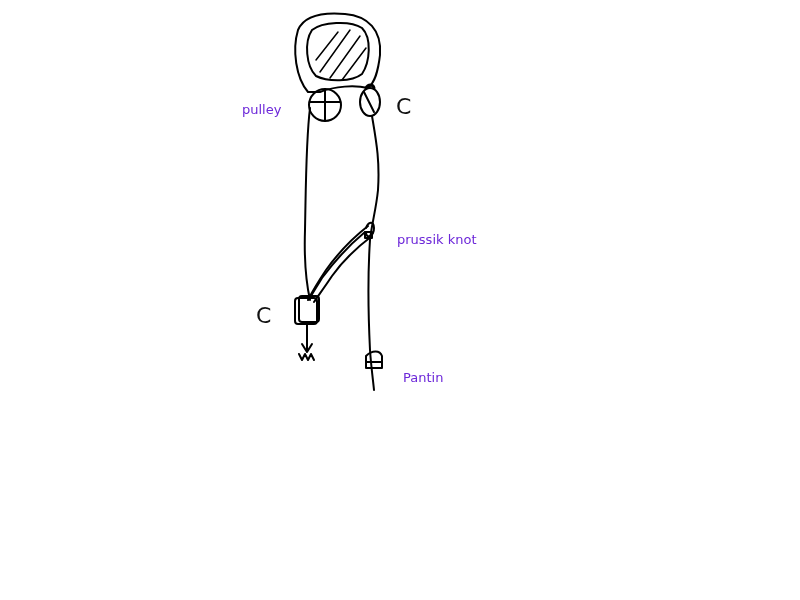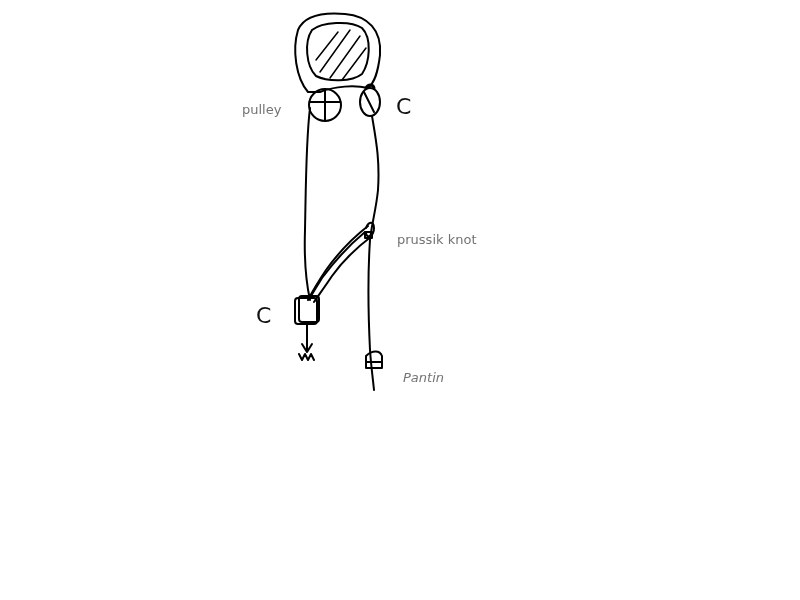--- a/index.html
+++ b/index.html
@@ -2,21 +2,21 @@
 <html><head>
   <meta charset="utf-8">
   <style>
     html, body { margin: 0; padding: 0; background: #ffffff; }
     body { width: 800px; height: 600px; position: relative; overflow: hidden; }
     #canvas { position: absolute; left: 0; top: 0; }
     .label {
       position: absolute;
       font-family: "DejaVu Sans", sans-serif;
       font-size: 13px;
-      color: #737373;
+      color: #6d28d9;
       white-space: nowrap;
     }
     .big-c {
       position: absolute;
       font-family: "DejaVu Sans", sans-serif;
       font-size: 22px;
       color: #111111;
       font-weight: normal;
     }
   </style>
@@ -64,13 +64,13 @@
 
     <path d="M366,356 C372,350 380,350 382,356 L382,368 L366,368 Z"></path>
     <line x1="366" y1="362" x2="382" y2="362"></line>
   </g>
 </svg>
 
 <span class="label" style="left:242px; top:102px;">pulley</span>
 <span class="big-c" style="left:396px; top:94px;">C</span>
 <span class="label" style="left:397px; top:232px;text-align:center;">prussik knot</span>
 <span class="big-c" style="left:256px; top:303px;">C</span>
-<span class="label" style="left:403px; top:370px;font-style:italic;">Pantin</span>
+<span class="label" style="left:403px; top:370px;">Pantin</span>
 
 </body></html>

